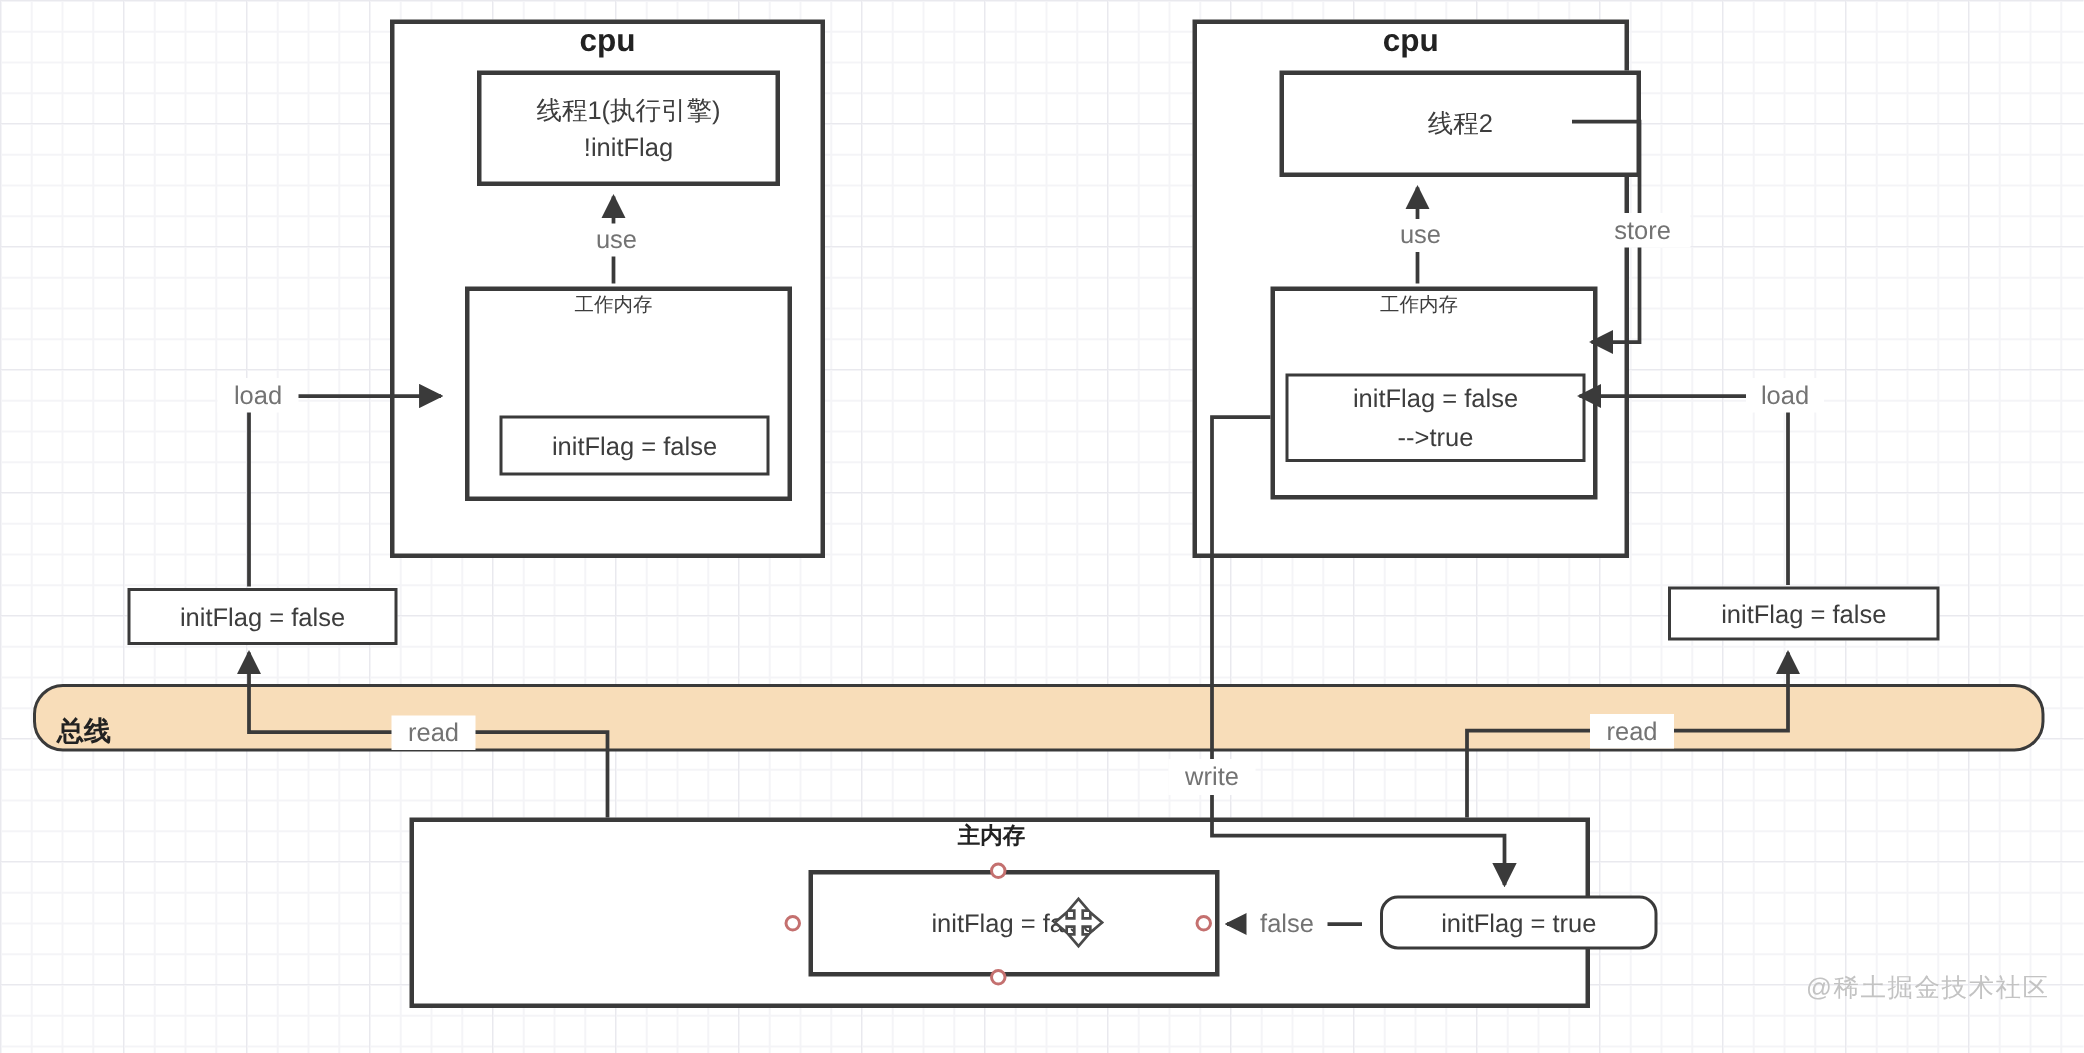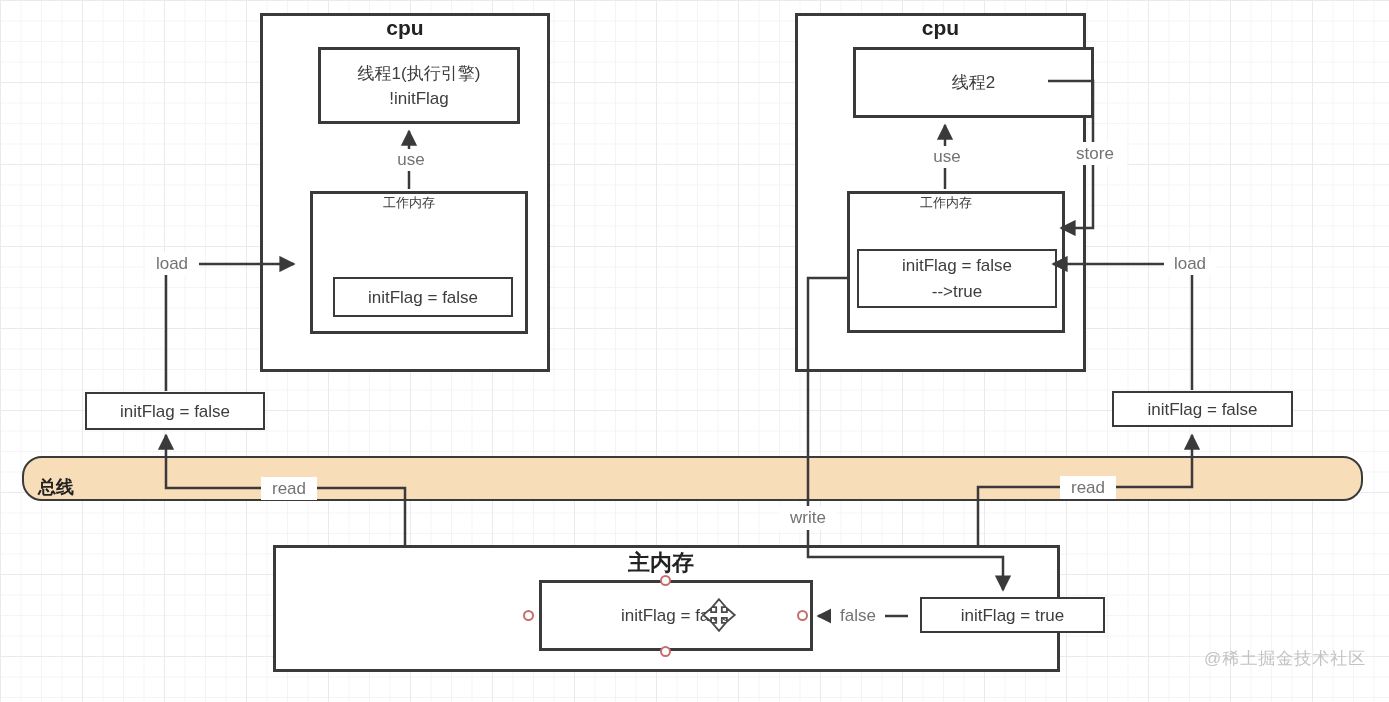--- a/index.html
+++ b/index.html
@@ -110,34 +110,34 @@
   </div>
 
   <div id="bus">
     <span class="bus-label">总线</span>
   </div>
   <div class="edge-label" style="left:261px;top:477px;width:52px;height:23px;">read</div>
   <div class="edge-label" style="left:1060px;top:476px;width:52px;height:23px;">read</div>
   <div class="edge-label" style="left:779px;top:506px;width:54px;height:24px;">write</div>
 
   <div class="abs group" style="left:273px;top:545px;width:787px;height:127px;"></div>
-  <div class="box-title abs" style="left:273px;top:548px;width:776px;font-size:22px;">主内存</div>
+  <div class="box-title abs" style="left:273px;top:548px;width:776px;font-size:15px;">主内存</div>
   <div class="abs node" style="left:529px;top:580px;width:274px;height:71px;z-index:3;">
     <span>initFlag = false</span>
   </div>
 
   <div class="handle" style="left:660px;top:575px;"></div>
   <div class="handle" style="left:523px;top:610px;"></div>
   <div class="handle" style="left:797px;top:610px;"></div>
   <div class="handle" style="left:660px;top:646px;"></div>
 
   <svg id="move-cursor" width="36" height="36" viewBox="0 0 32 32">
     <path d="M16 2 L22 9 H18.5 V13.5 H23 V10 L30 16 L23 22 V18.5 H18.5 V23 H22 L16 30 L10 23 H13.5 V18.5 H9 V22 L2 16 L9 10 V13.5 H13.5 V9 H10 Z" fill="#ffffff" stroke="#4a4a4a" stroke-width="1.6"></path>
   </svg>
 
-  <div class="abs node thin" style="left:910px;top:597px;width:185px;height:36px;z-index:3;">
+  <div class="abs node thin" style="left:910px;top:597px;width:185px;height:36px;z-index:3;border-radius:12px;">
     <span>initFlag = true</span>
   </div>
   <div class="edge-label" style="left:831px;top:604px;width:50px;height:24px;">false</div>
 
   <div id="watermark">@稀土掘金技术社区</div>
 
 </div>
 
 </body></html>

